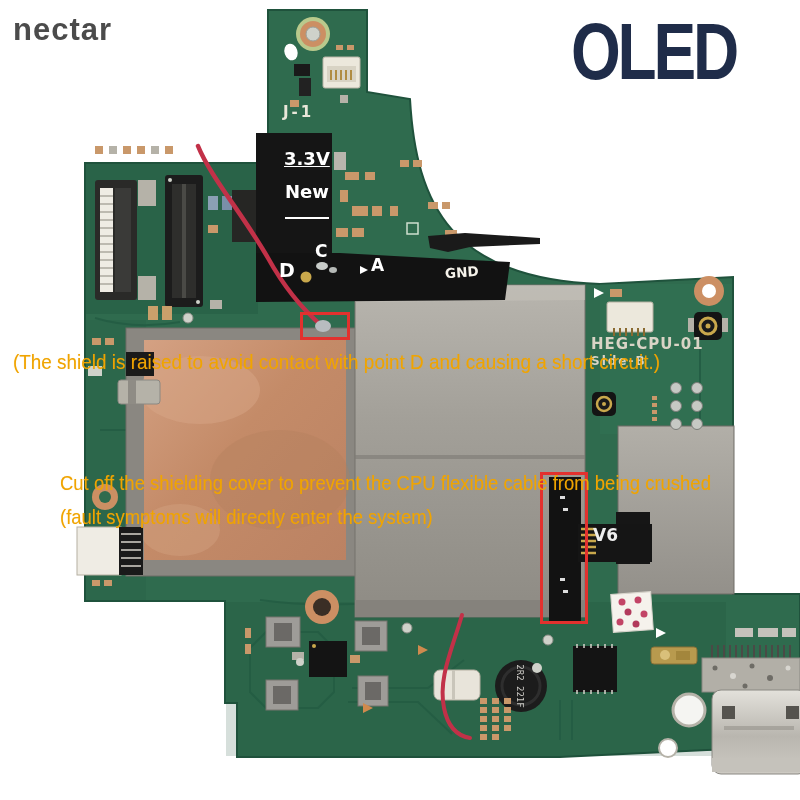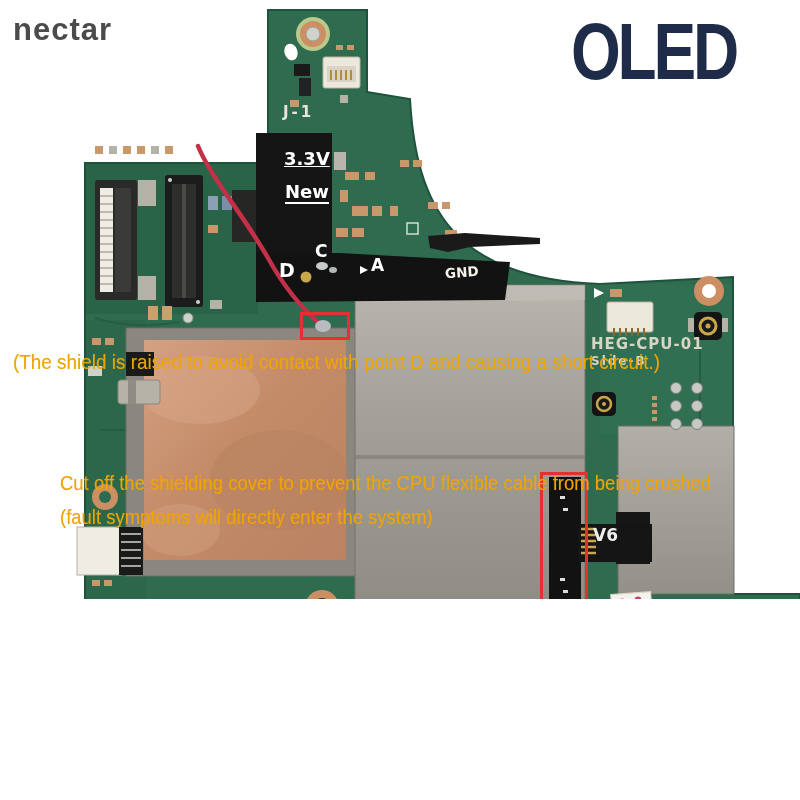--- a/index.html
+++ b/index.html
@@ -1,27 +1,27 @@
 <!DOCTYPE html>
 <html><head>
 <meta charset="utf-8">
 <style>
   html,body{margin:0;padding:0;background:#fff;}
-  .stage{position:relative;width:800px;height:599px;background:#fff;overflow:hidden;
+  .stage{position:relative;width:800px;height:800px;background:#fff;overflow:hidden;
          font-family:"Liberation Sans",sans-serif;}
   .stage svg{position:absolute;left:0;top:0;}
   .txt{position:absolute;line-height:1;white-space:nowrap;
        font-family:"Liberation Sans",sans-serif;}
   .brand{left:13px;top:14px;font-size:31px;font-weight:bold;color:#4b4b4b;letter-spacing:1px;}
   .model{left:571px;top:12px;font-size:80px;font-weight:bold;color:#1f2c49;
          letter-spacing:-4px;transform:scale(0.80,1);transform-origin:left top;}
   .silk{color:#e9e6d9;font-weight:bold;font-family:"DejaVu Sans","Liberation Sans",sans-serif;}
   .j1{left:283px;top:105px;font-size:15px;letter-spacing:3px;}
   .v33{left:284px;top:150px;font-size:18px;color:#fff;text-decoration:underline;}
-  .new{left:285px;top:183px;font-size:18px;color:#fff;border-bottom:2px solid #fff;padding-bottom:1px;}
+  .new{left:285px;top:183px;font-size:18px;color:#fff;border-bottom:2px solid #fff;padding-bottom:16px;}
   .ptD{left:279px;top:261px;font-size:19px;color:#fff;}
   .ptC{left:315px;top:243px;font-size:17px;color:#fff;}
   .ptA{left:371px;top:257px;font-size:17px;color:#fff;}
   .gnd{left:445px;top:266px;font-size:13.5px;color:#f5f2ea;transform:rotate(-4deg);}
   .heg{left:591px;top:337px;font-size:15px;color:#d9d4c6;letter-spacing:1px;}
   .sldb{left:591px;top:355px;font-size:12px;color:#d9d4c6;letter-spacing:2px;}
   .v6{left:593px;top:527px;font-size:17px;color:#eee;text-align:right;}
   .note{color:#f0a400;font-size:21px;transform-origin:left top;
         text-shadow:0 0 1px rgba(240,164,0,.35);}
   .note1{left:13px;top:351px;transform:scaleX(0.90);}

